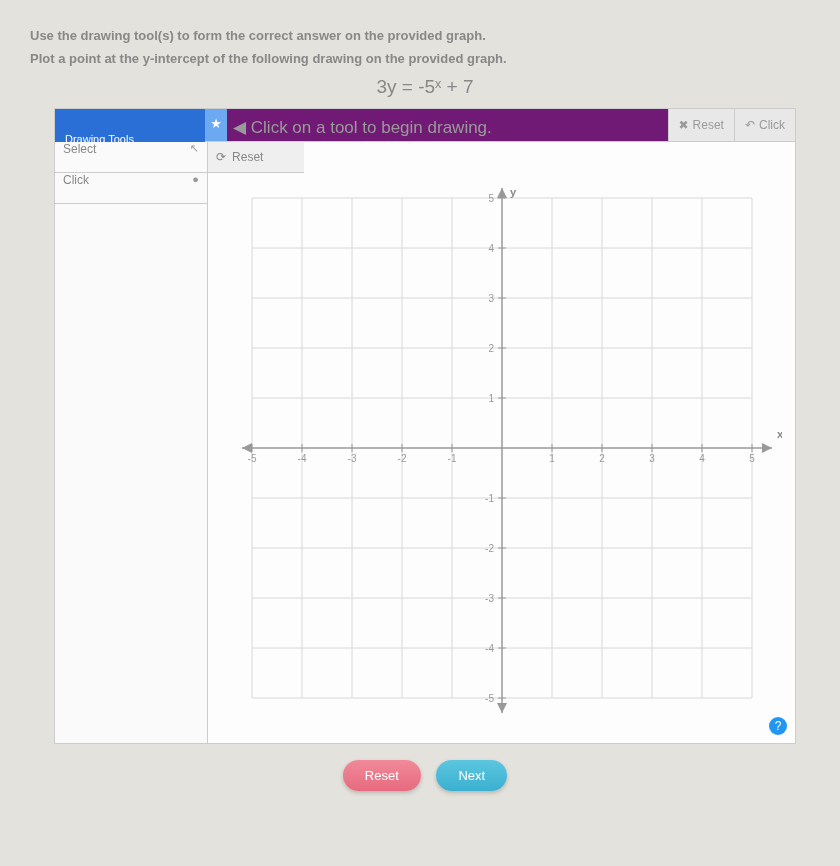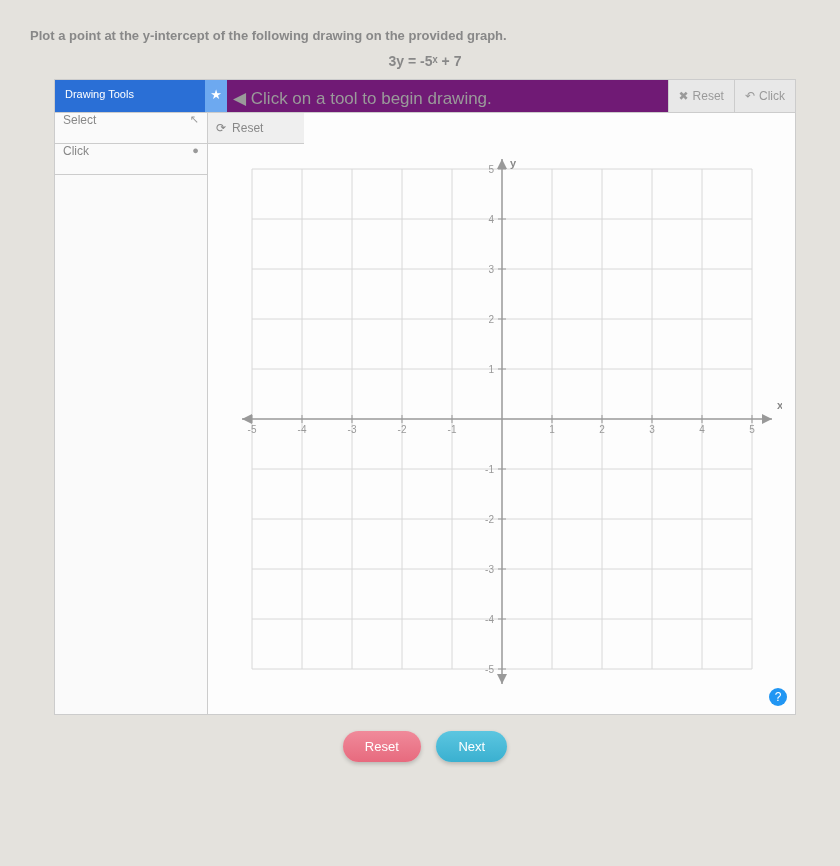--- a/index.html
+++ b/index.html
@@ -1,21 +1,21 @@
 <!DOCTYPE html>
 <html><head>
 <meta charset="utf-8">
 <style>
 body{margin:0;font-family:Arial,sans-serif;background:#e4e2dd;color:#777;font-size:13px}
 .page{padding:20px 20px 20px 30px}
 .instruction{color:#888;font-weight:bold;margin:8px 0;font-size:13px}
-.equation{text-align:center;color:#888;font-weight:bold;margin:10px 0;font-size:14px}
+.equation{text-align:center;color:#888;font-weight:normal;margin:10px 0;font-size:19px}
 .panel{background:#fdfdfd;border:1px solid #ccc;margin:0 auto;width:740px}
 .toolbar{display:flex;align-items:stretch;border-bottom:1px solid #ccc;height:32px}
-.dt-header{background:#2a6fd6;color:#fff;font-size:11px;padding:8px 10px;width:130px}
+.dt-header{background:#2a6fd6;color:#fff;font-size:11px;padding:24px 10px;width:130px}
 .pin{color:#fff;width:22px;text-align:center;padding-top:7px;background:#6da9f0}
 .hint{flex:1;background:#701a75;color:#9a9a9a;font-size:17px;padding:8px 6px}
 .btn{background:#e8e8e8;border-left:1px solid #ccc;padding:7px 10px;color:#9a9a9a;font-size:12px;display:flex;align-items:center;gap:4px;cursor:pointer}
 .body-row{display:flex}
 .tools-col{width:152px;border-right:1px solid #ccc;background:#fafafa}
 .tool-row{display:flex;border-bottom:1px solid #ccc;height:30px;padding:0 8px;color:#888;font-size:12px;cursor:pointer}
 .tool-row .ticon{margin-left:auto;color:#999;font-size:11px}
 .reset-row{display:flex;align-items:center;border-bottom:1px solid #ccc;height:30px;padding:0 8px;background:#efefef;color:#888;font-size:12px;cursor:pointer;gap:6px}
 .graph-area{flex:1;position:relative;height:560px}
 .help{position:absolute;bottom:8px;right:8px;width:18px;height:18px;border-radius:50%;background:#2196f3;color:#fff;font-size:12px;text-align:center;line-height:18px;cursor:pointer}
@@ -26,20 +26,21 @@
 svg{display:block}
 .grid-line{stroke:#d8d8d8;stroke-width:1}
 .axis{stroke:#999;stroke-width:1.5}
 .tick-label{fill:#999;font-size:10px}
 .axis-label{fill:#888;font-size:11px;font-weight:bold}
 </style>
 </head>
 <body>
 
 <div class="page">
+  <p class="instruction">Use the drawing tool(s) to form the correct answer on the provided graph.</p>
   <p class="instruction">Plot a point at the y-intercept of the following drawing on the provided graph.</p>
   <div class="equation">3y = -5ˣ + 7</div>
 
   <div class="panel">
     <div class="toolbar">
       <div class="dt-header">Drawing Tools</div>
       <div class="pin">★</div>
       <div class="hint">
         <span>◀</span>
         <span>Click on a tool to begin drawing.</span>

